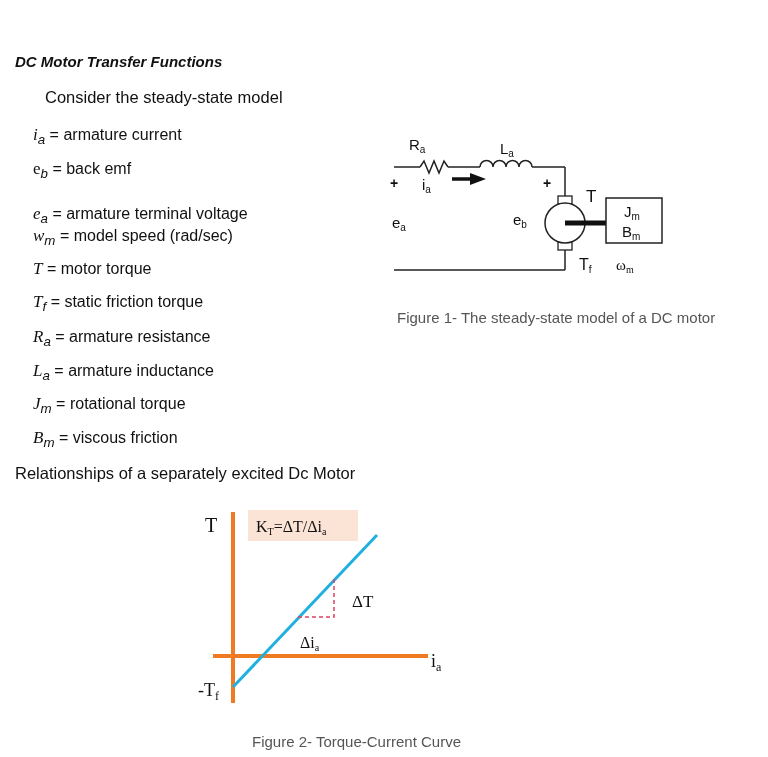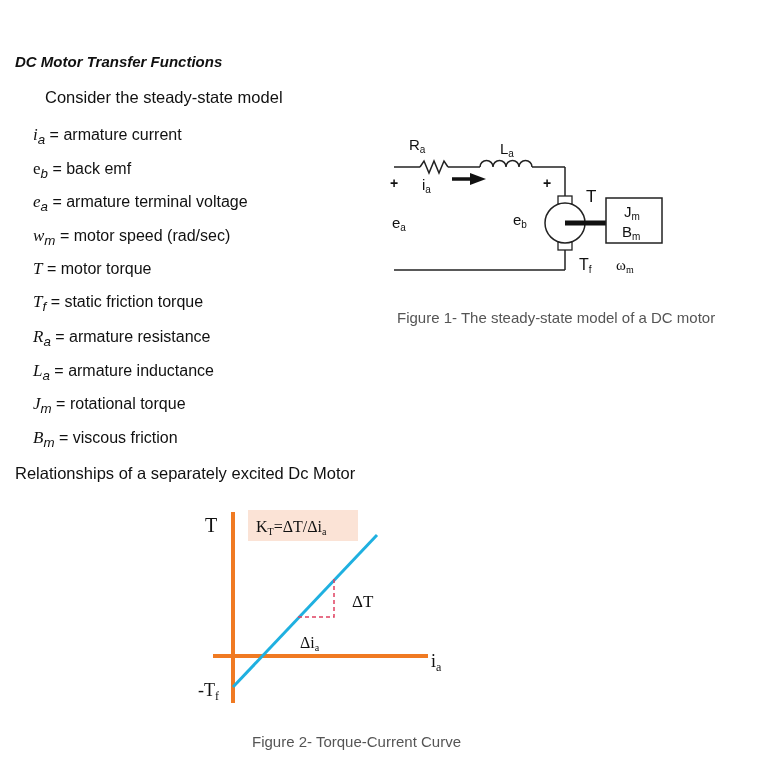--- a/index.html
+++ b/index.html
@@ -17,22 +17,22 @@
 </style>
 </head>
 <body>
 
 <div class="abs title">DC Motor Transfer Functions</div>
 <div class="abs intro">Consider the steady-state model</div>
 
 <div id="defs">
     <div class="abs def" style="top: 125px;"><span class="sym">i</span><sub style="font-style: italic;">a</sub> <span>= armature current</span></div>
     <div class="abs def" style="top: 159px;"><span class="sym upright">e</span><sub style="font-style: italic;">b</sub> <span>= back emf</span></div>
-    <div class="abs def" style="top: 192px;"><span class="sym">e</span><sub style="font-style: italic;">a</sub> <span>= armature terminal voltage</span></div>
-    <div class="abs def" style="top: 226px;"><span class="sym">w</span><sub style="font-style: italic;">m</sub> <span> = motor speed (rad/sec)</span></div>
+    <div class="abs def" style="top: 204px;"><span class="sym">e</span><sub style="font-style: italic;">a</sub> <span>= armature terminal voltage</span></div>
+    <div class="abs def" style="top: 226px;"><span class="sym">w</span><sub style="font-style: italic;">m</sub> <span> = model speed (rad/sec)</span></div>
     <div class="abs def" style="top: 259px;"><span class="sym">T</span><sub style="font-style: italic;"></sub> <span> = motor torque</span></div>
     <div class="abs def" style="top: 292px;"><span class="sym">T</span><sub style="font-style: italic;">f</sub> <span> = static friction torque</span></div>
     <div class="abs def" style="top: 327px; text-align: right;"><span class="sym">R</span><sub style="font-style: italic;">a</sub> <span> = armature resistance</span></div>
     <div class="abs def" style="top: 361px;"><span class="sym">L</span><sub style="font-style: italic;">a</sub> <span> = armature inductance</span></div>
     <div class="abs def" style="top: 394px;"><span class="sym">J</span><sub style="font-style: italic;">m</sub> <span> = rotational torque</span></div>
     <div class="abs def" style="top: 428px;"><span class="sym">B</span><sub style="font-style: italic;">m</sub> <span> = viscous friction</span></div>
   </div>
 
 <div class="abs rel">Relationships of a separately excited Dc Motor</div>
 

